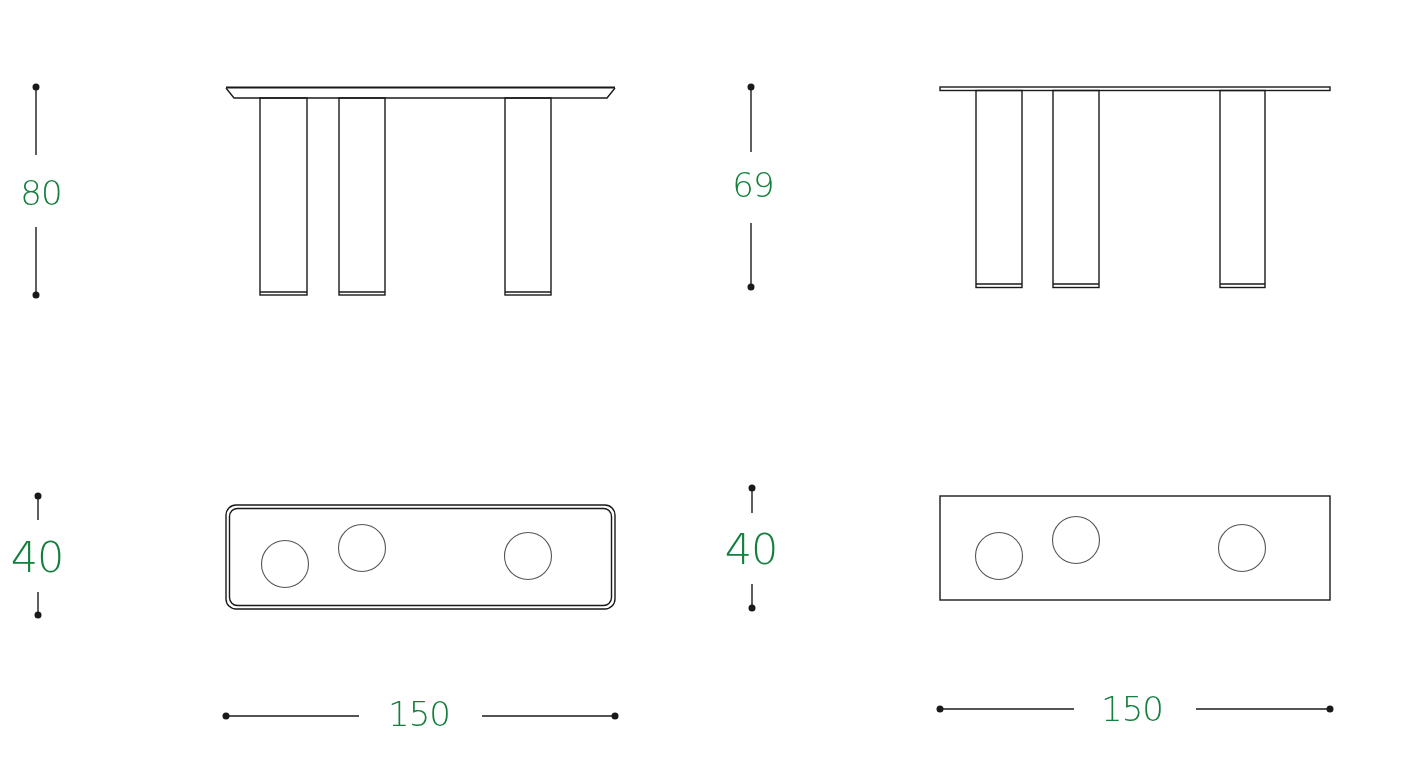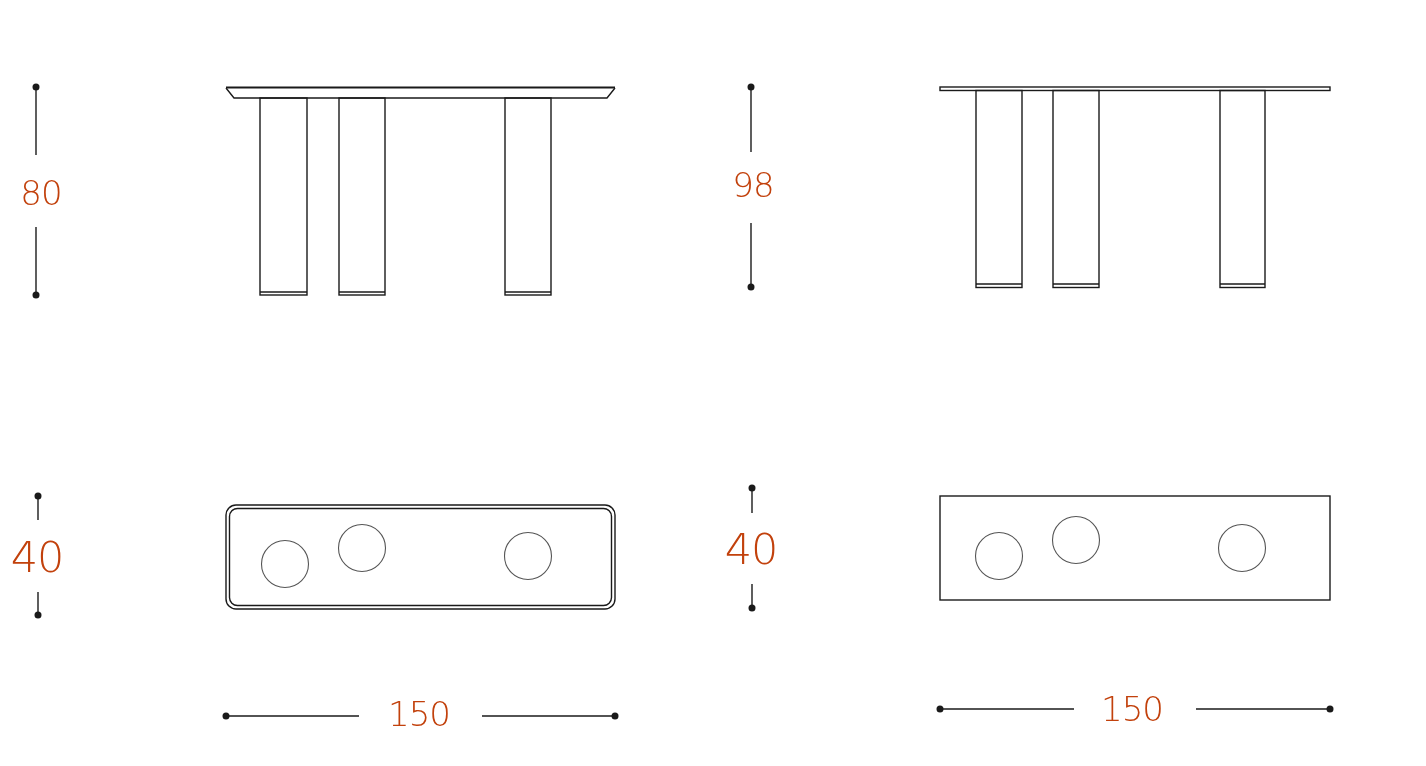--- a/index.html
+++ b/index.html
@@ -18,21 +18,21 @@
       position: absolute;
       left: 0;
       top: 0;
       width: 1426px;
       height: 766px;
     }
     .dim-label {
       position: absolute;
       font-family: "DejaVu Sans", sans-serif;
       font-weight: 300;
-      color: #c2410c;
+      color: #15803d;
       line-height: 1;
       transform: translate(-50%, -50%);
       white-space: nowrap;
       letter-spacing: -1px;
       text-align: center;
     }
     .dim-label.big { font-size: 34px; }
     .dim-label.med { font-size: 43px; }
   </style>
 </head>
@@ -126,17 +126,17 @@
     <g>
       <circle cx="940" cy="709" r="3.5" fill="#1a1a1a" stroke="none"></circle>
       <line x1="940" y1="709" x2="1074" y2="709"></line>
       <line x1="1196" y1="709" x2="1330" y2="709"></line>
       <circle cx="1330" cy="709" r="3.5" fill="#1a1a1a" stroke="none"></circle>
     </g>
   </g>
 </svg>
 
 <div class="dim-label big" style="left:41px; top:193px;">80</div>
-<div class="dim-label big" style="left:753px; top:185px;">98</div>
+<div class="dim-label big" style="left:753px; top:185px;">69</div>
 <div class="dim-label med" style="left:37px; top:557px;">40</div>
 <div class="dim-label med" style="left:751px; top:549px;">40</div>
 <div class="dim-label big" style="left:419px; top:714px;">150</div>
 <div class="dim-label big" style="left:1132px; top:709px;">150</div>
 
 </body></html>

